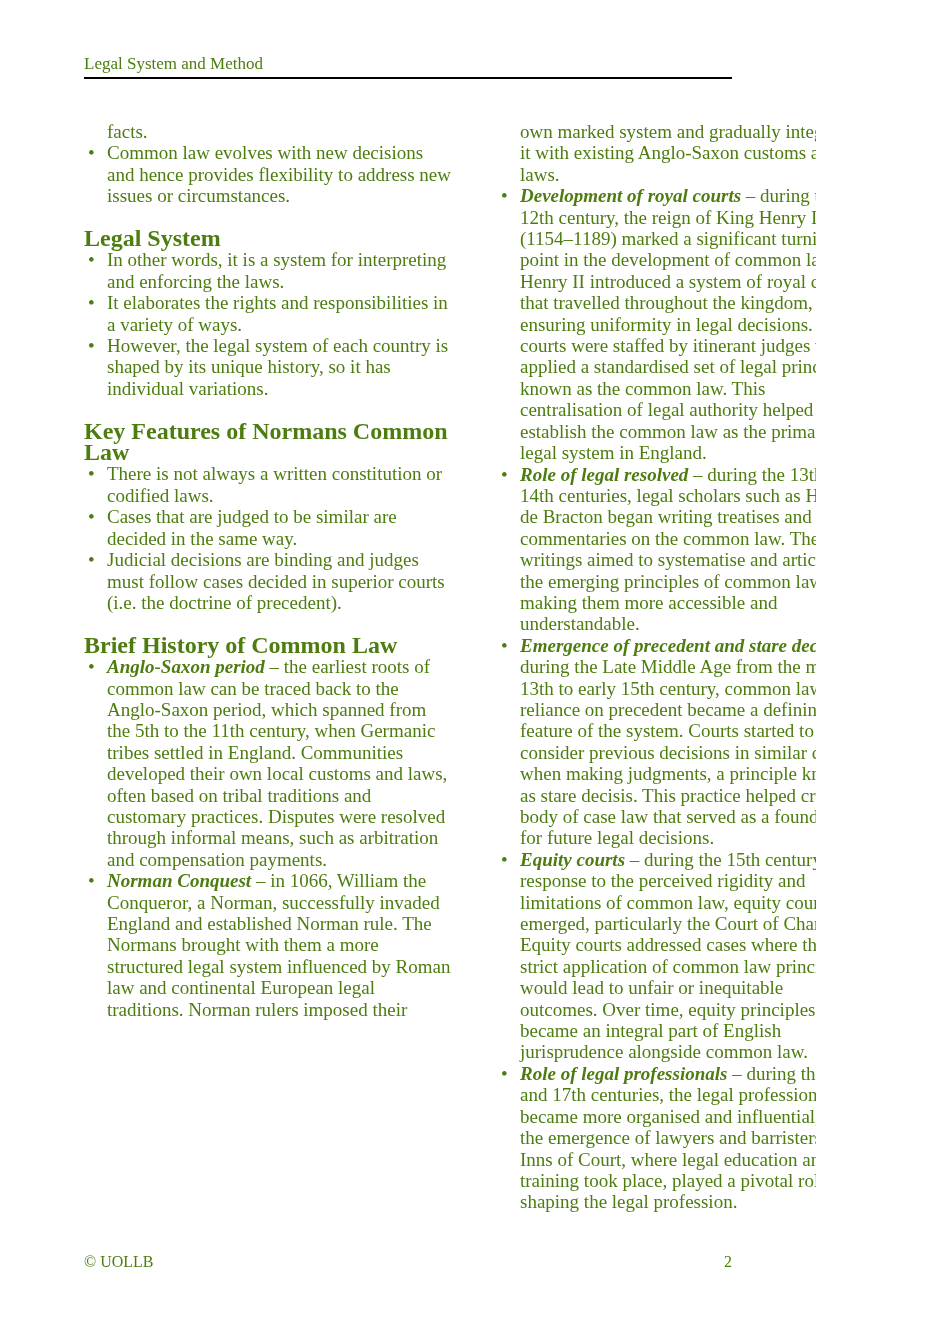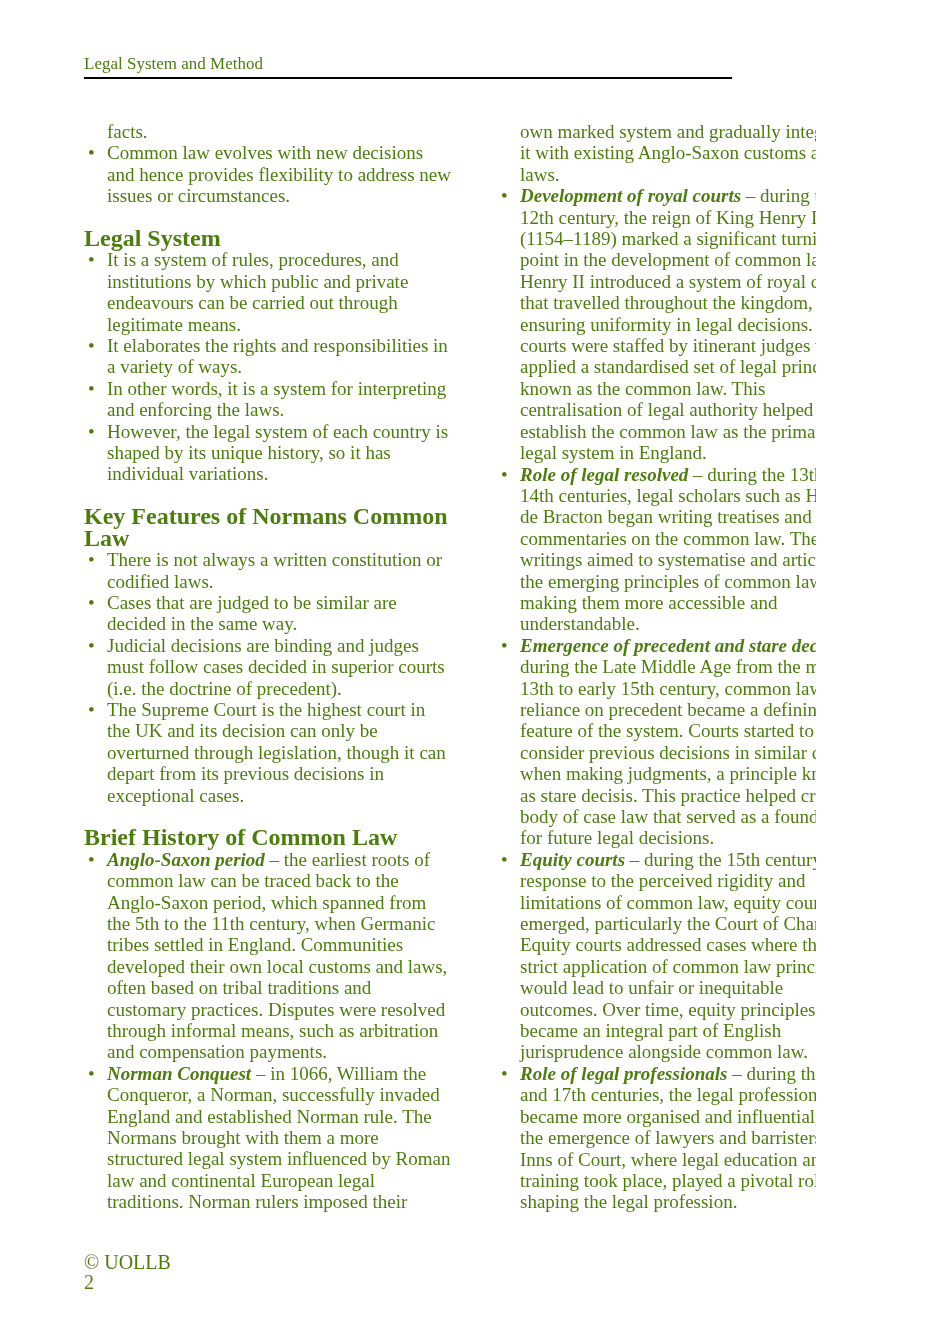--- a/index.html
+++ b/index.html
@@ -66,23 +66,22 @@
     font-weight: bold;
     font-style: italic;
   }
   .page-footer {
     position: absolute;
     left: 84px;
     right: 84px;
     top: 1252px;
     display: flex;
     justify-content: space-between;
-    font-size: 20px;
+    font-size: 16px;
     line-height: 20px;
-    flex-direction: column;
   }
 </style>
 </head>
 <body>
 
 <div class="page">
 
   <header class="running-header">
     <span>Legal System and Method</span>
   </header>
@@ -91,44 +90,38 @@
 
     <section class="col">
       <p class="cont">facts.</p>
 
       <div class="bullet">
         <span>Common law evolves with new decisions and hence provides flexibility to address new issues or circumstances.</span>
       </div>
 
       <h2 class="heading">Legal System</h2>
       <div class="bullet">
-        <span>It is a system of rules, procedures, and institutions by which public and private endeavours can be carried out through legitimate means.</span>
+        <span>In other words, it is a system for interpreting and enforcing the laws.</span>
       </div>
       <div class="bullet">
         <span>It elaborates the rights and responsibilities in a variety of ways.</span>
-      </div>
-      <div class="bullet">
-        <span>In other words, it is a system for interpreting and enforcing the laws.</span>
       </div>
       <div class="bullet">
         <span>However, the legal system of each country is shaped by its unique history, so it has individual variations.</span>
       </div>
 
       <h2 class="heading">Key Features of Normans Common Law</h2>
       <div class="bullet">
         <span>There is not always a written constitution or codified laws.</span>
       </div>
       <div class="bullet">
         <span>Cases that are judged to be similar are decided in the same way.</span>
       </div>
       <div class="bullet">
         <span>Judicial decisions are binding and judges must follow cases decided in superior courts (i.e. the doctrine of precedent).</span>
-      </div>
-      <div class="bullet">
-        <span>The Supreme Court is the highest court in the UK and its decision can only be overturned through legislation, though it can depart from its previous decisions in exceptional cases.</span>
       </div>
 
       <h2 class="heading">Brief History of Common Law</h2>
       <div class="bullet">
         <span class="lead">Anglo-Saxon period</span><span> – the earliest roots of common law can be traced back to the Anglo-Saxon period, which spanned from the 5th to the 11th century, when Germanic tribes settled in England. Communities developed their own local customs and laws, often based on tribal traditions and customary practices. Disputes were resolved through informal means, such as arbitration and compensation payments.</span>
       </div>
       <div class="bullet">
         <span class="lead">Norman Conquest</span><span> – in 1066, William the Conqueror, a Norman, successfully invaded England and established Norman rule. The Normans brought with them a more structured legal system influenced by Roman law and continental European legal traditions. Norman rulers imposed their</span>
       </div>
     </section>

